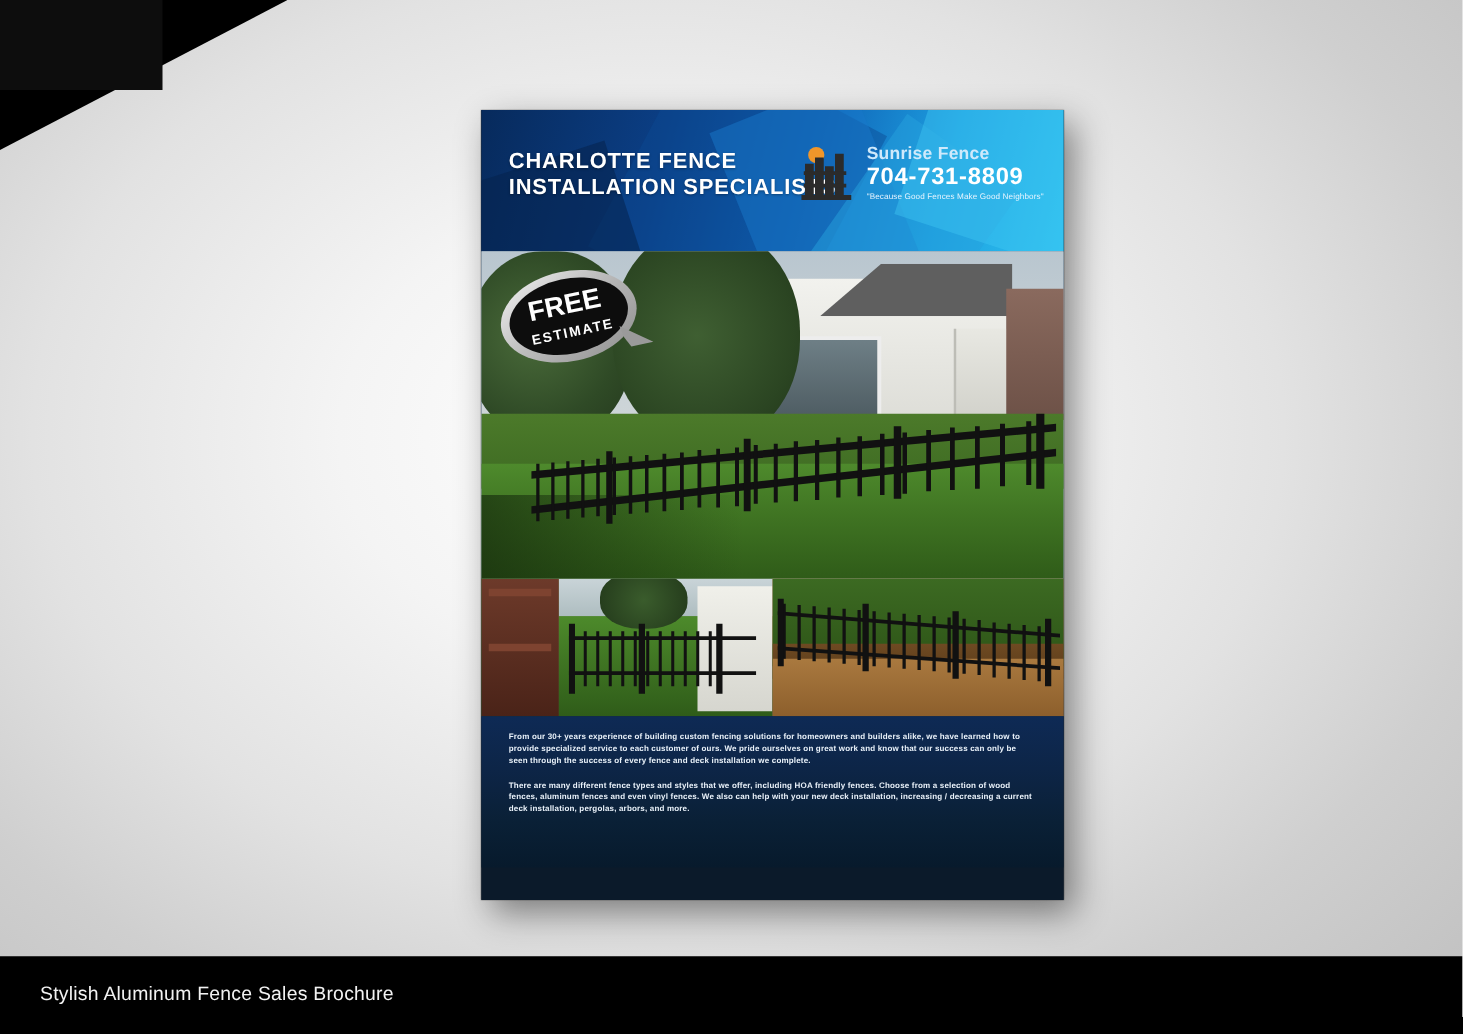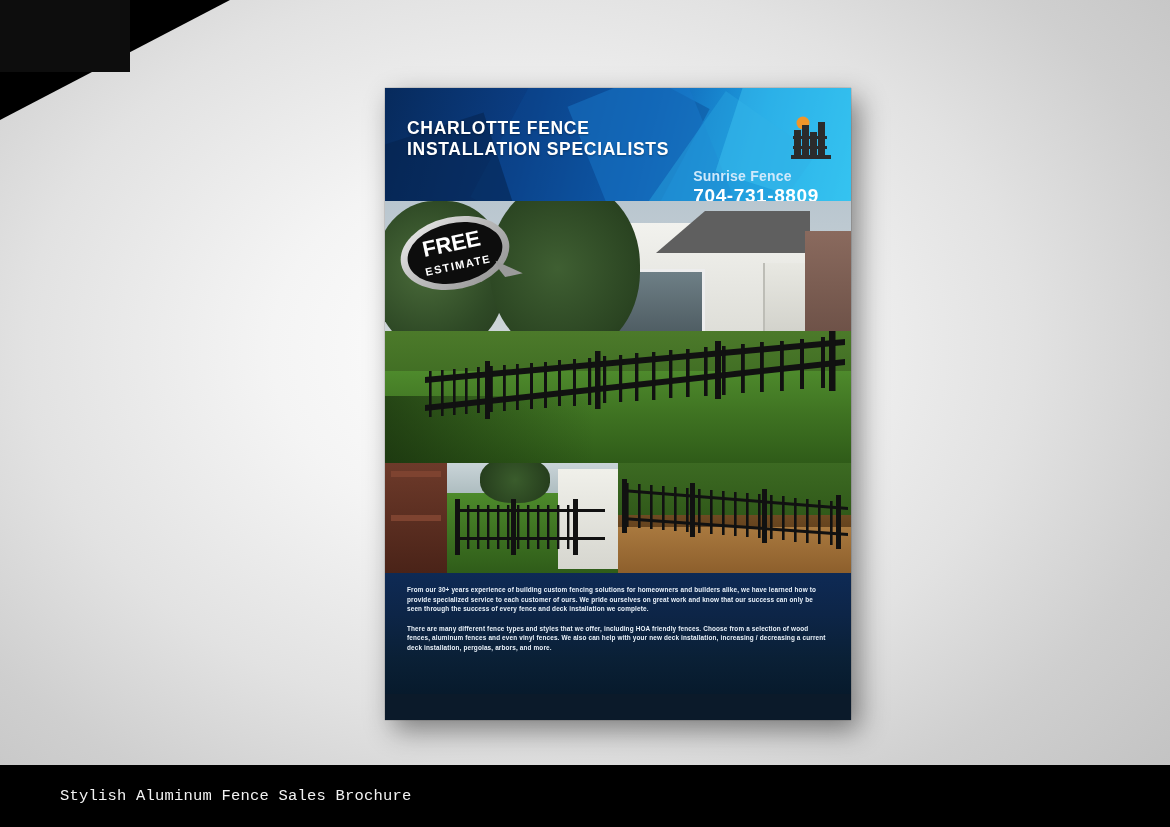--- a/index.html
+++ b/index.html
@@ -34,22 +34,22 @@
     left: 0; bottom: 0;
     width: 1170px; height: 62px;
     background: #000;
     display: flex;
     align-items: center;
   }
   .caption-text {
     color: #f2f2f2;
     font-size: 15.5px;
     letter-spacing: 0.2px;
-    padding-left: 60px;
-    font-family: Liberation Mono, monospace;
+    padding-left: 32px;
+    font-family: Liberation Sans, sans-serif;
   }
 
   
   .flyer {
     position: absolute;
     left: 352px; top: 88px;
     width: 466px; height: 632px;
     background: #0b1a2a;
     box-shadow: 8px 10px 26px rgba(0,0,0,0.45), 0 0 1px rgba(0,0,0,0.6);
     overflow: hidden;
@@ -81,24 +81,23 @@
     letter-spacing: 0.7px;
     font-family: "Liberation Sans", sans-serif;
     text-shadow: 0 1px 2px rgba(0,0,0,0.35);
     z-index: 4;
   }
 
   .hdr-brand {
     position: absolute;
     right: 16px; top: 26px;
     display: flex;
-    align-items: flex-end;
+    align-items: center;
     gap: 8px;
     z-index: 5;
-    flex-direction: column;
   }
   .brand-logo {
     width: 44px; height: 46px;
     position: relative;
     flex: none;
   }
   .brand-text { color: #fff; }
   .brand-name {
     font-size: 14px;
     font-weight: bold;

